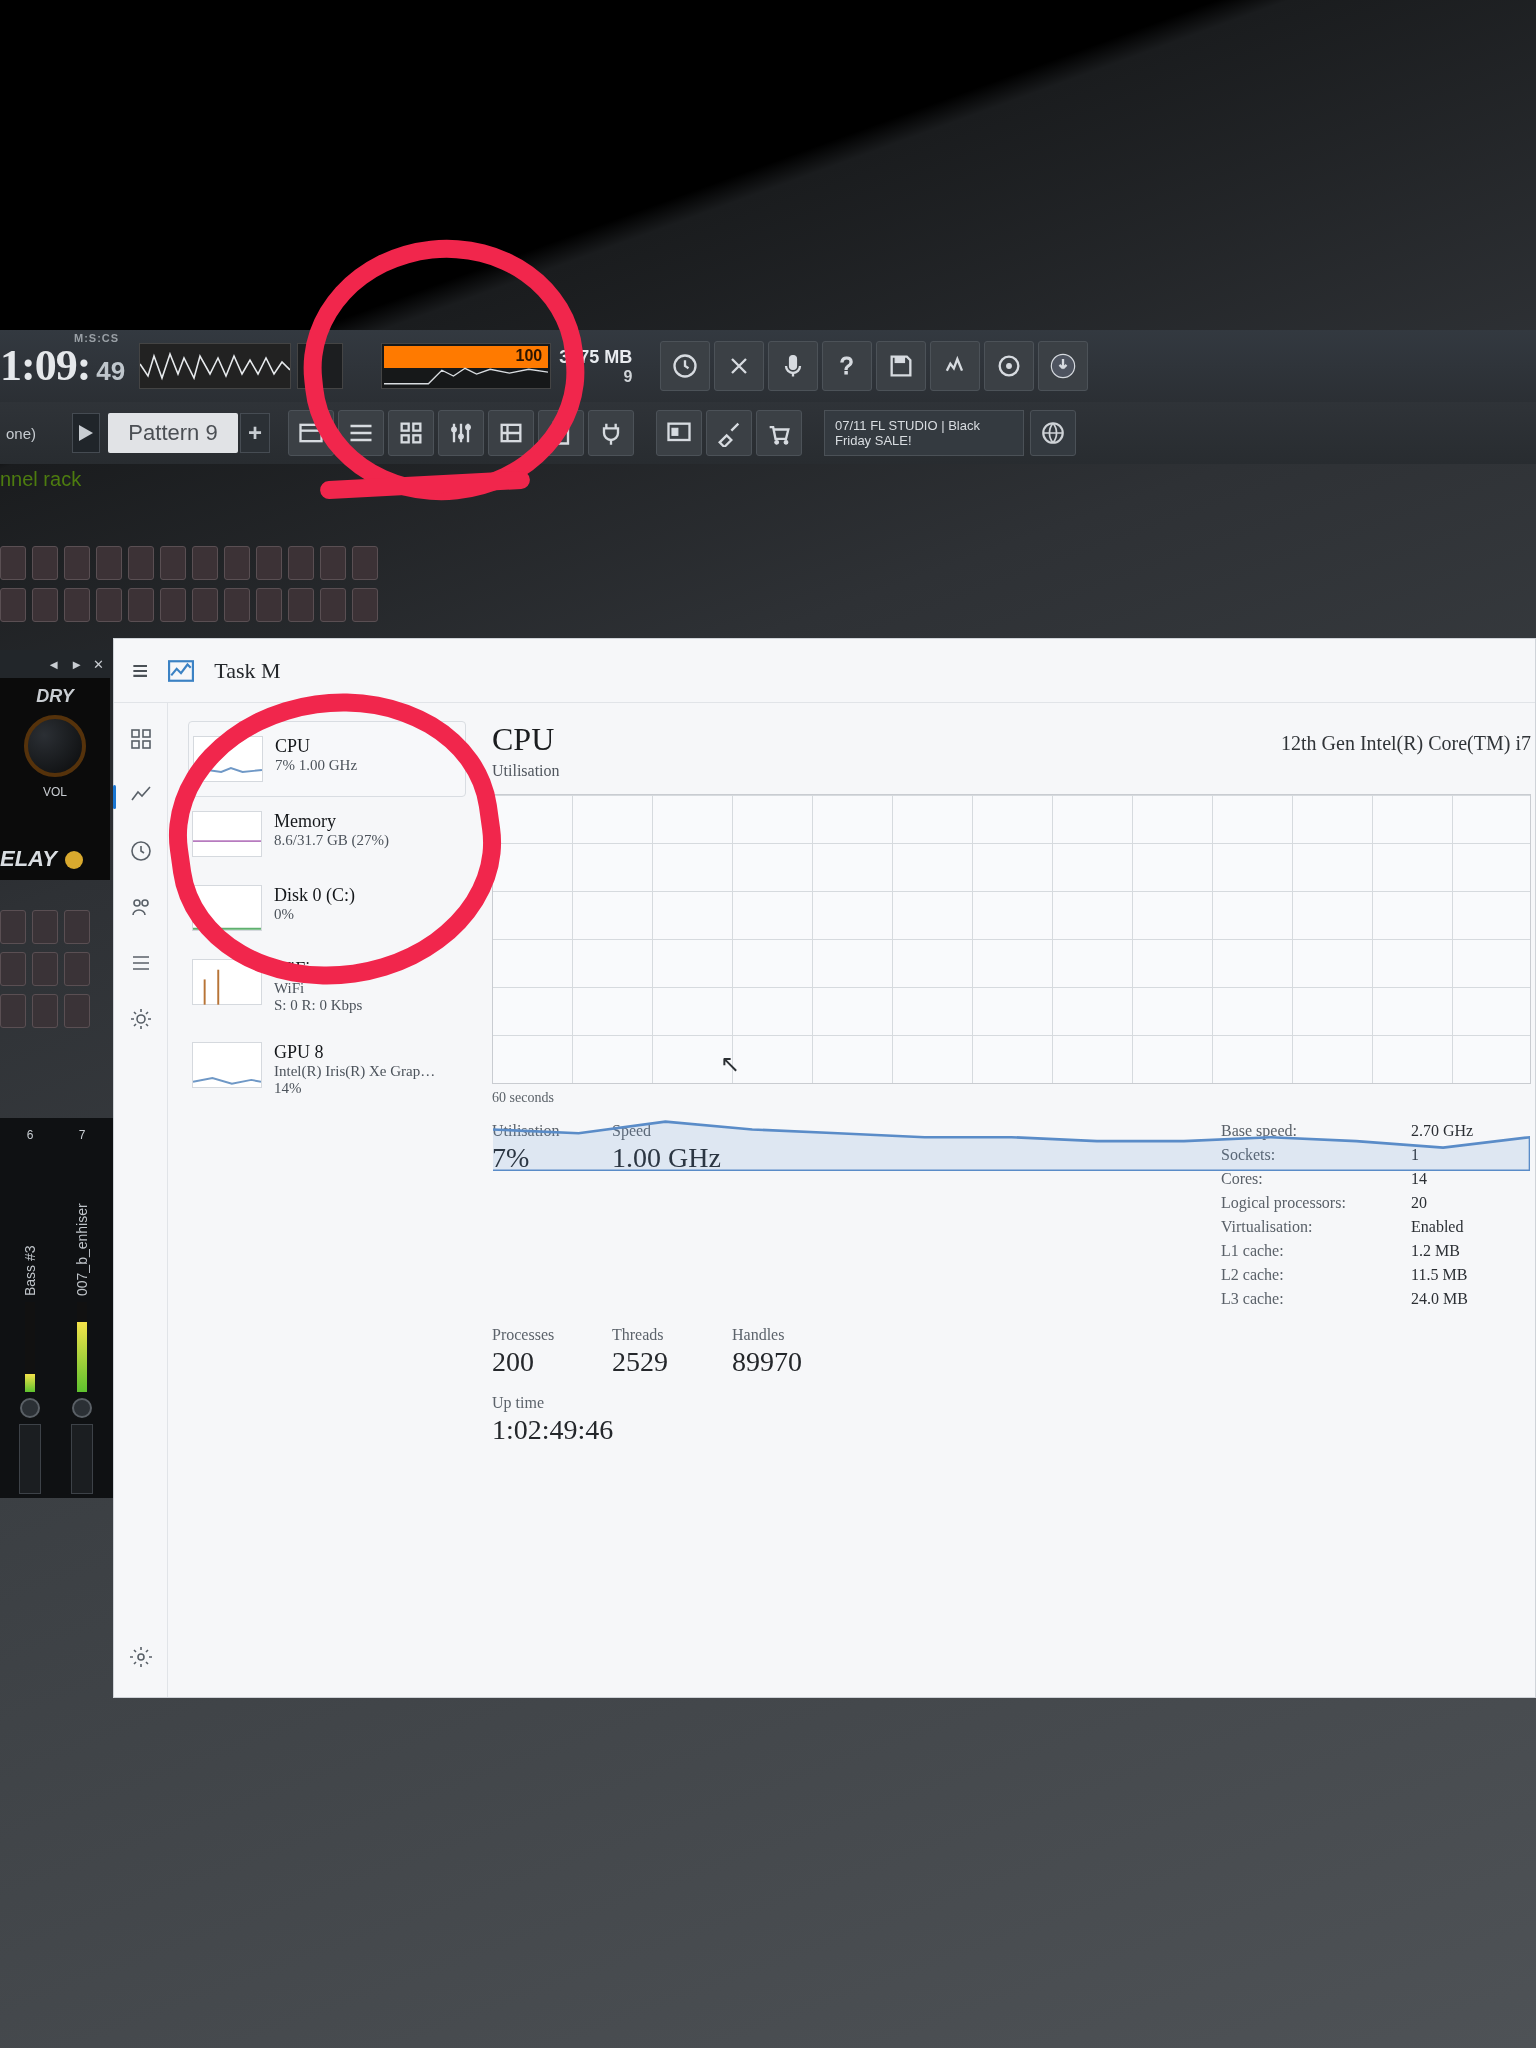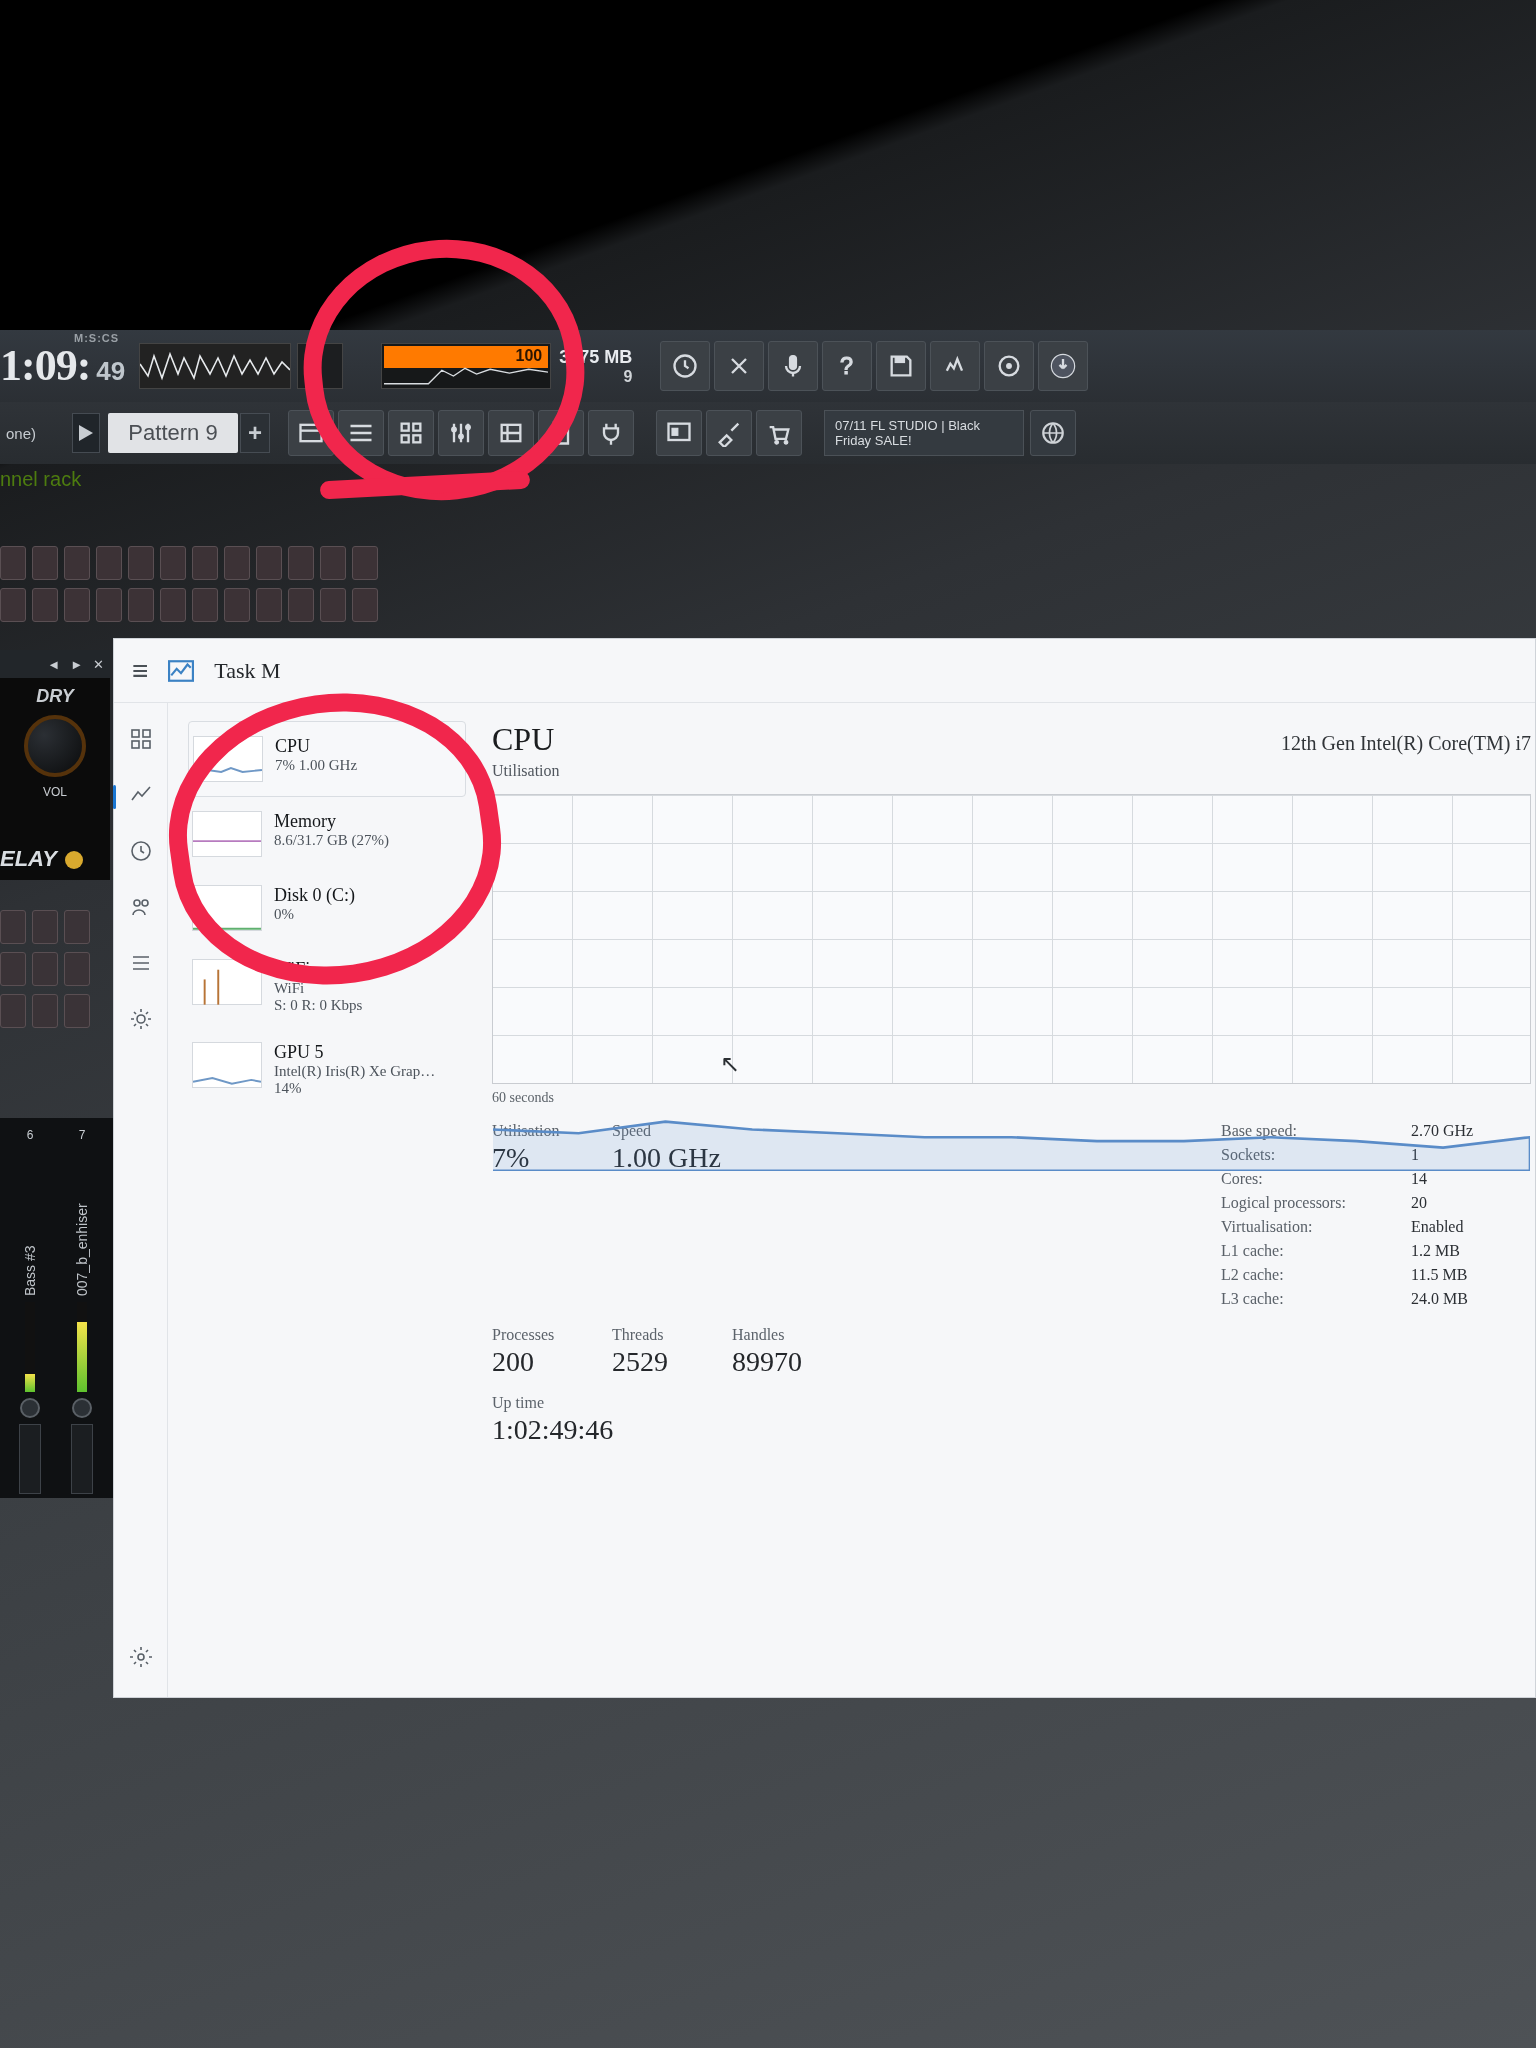--- a/index.html
+++ b/index.html
@@ -471,21 +471,21 @@
                 <div class="t3">S: 0 R: 0 Kbps</div>
               </div>
           </div>
           <div class="tm-item">
             <div class="tm-thumb">
                 <svg viewBox="0 0 70 46">
                   <polyline points="0,40 20,36 40,42 60,38 70,40" fill="none" stroke="#6f98c6" stroke-width="2"></polyline>
                 </svg>
               </div>
             <div>
-                <div class="t1">GPU 5</div>
+                <div class="t1">GPU 8</div>
                 <div class="t2">Intel(R) Iris(R) Xe Grap…</div>
                 <div class="t3">14%</div>
               </div>
           </div>
         </div>
 
         <div class="tm-detail">
           <div class="tm-dh">
             <span class="big">CPU</span>
             <span class="model">12th Gen Intel(R) Core(TM) i7</span>

